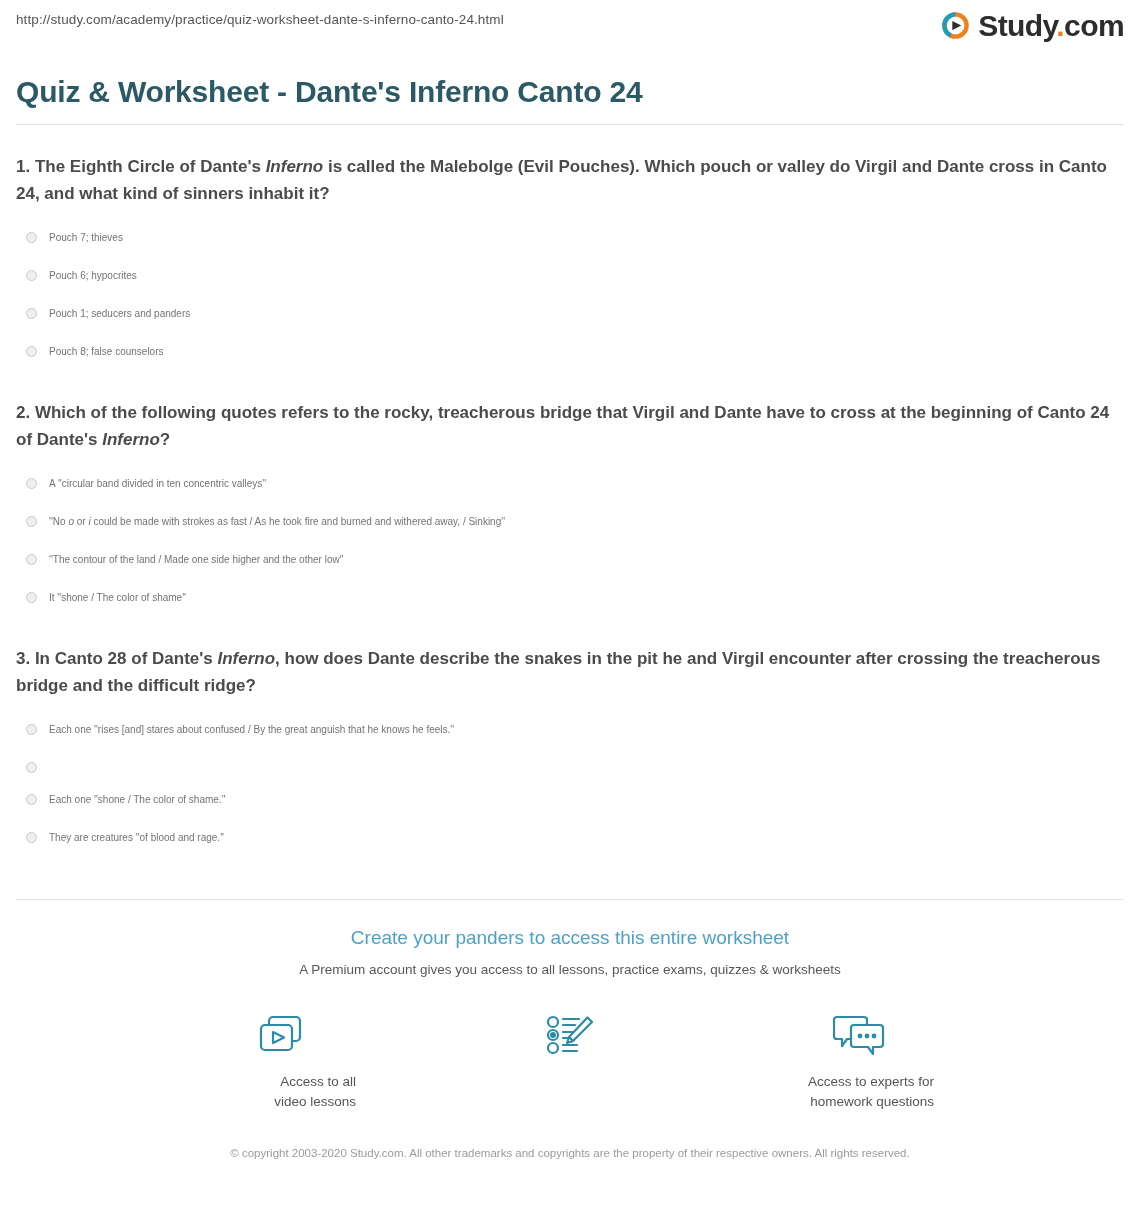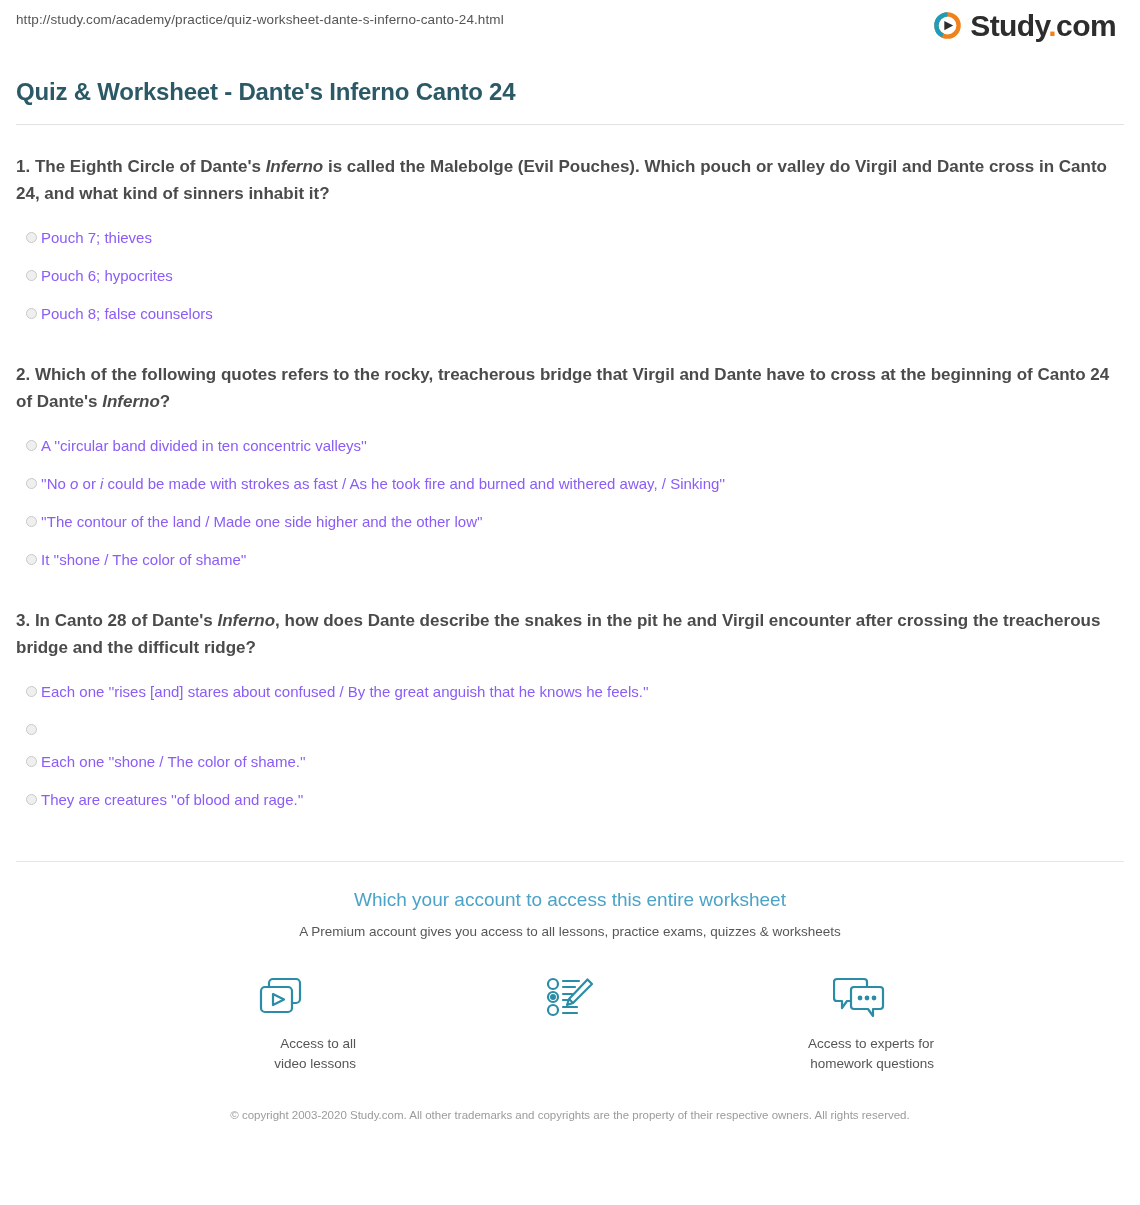--- a/index.html
+++ b/index.html
@@ -33,21 +33,21 @@
     position: absolute;
     left: 16px;
     top: 12px;
     font-size: 13.5px;
     color: #555555;
     letter-spacing: 0.1px;
     white-space: nowrap;
   }
   .logo {
     position: absolute;
-    right: 24px;
+    right: 16px;
     top: 10px;
     display: flex;
     align-items: center;
     gap: 7px;
   }
   .logo-mark {
     width: 31px;
     height: 31px;
     position: relative;
     flex: none;
@@ -60,21 +60,21 @@
     line-height: 1;
     white-space: nowrap;
   }
   .logo-word .dot { color: #f0821e; }
 
   
   .title-wrap {
     padding: 0 16px;
   }
   h1.page-title {
-    font-size: 24px;
+    font-size: 30px;
     line-height: 36px;
     font-weight: 700;
     color: #2b5966;
     margin: 8px 0 14px 0;
     letter-spacing: -0.2px;
   }
   .rule {
     height: 1px;
     background: #e2e2e2;
     margin: 0 16px;
@@ -97,25 +97,25 @@
   }
   .q-text i { font-weight: 700; font-style: italic; }
   .answers {
     list-style: none;
     margin: 0;
     padding: 0;
   }
   .answer {
     display: flex;
     align-items: flex-start;
-    gap: 4px;
+    gap: 12px;
     padding: 8px 0 8px 10px;
-    font-size: 15px;
+    font-size: 10px;
     line-height: 22px;
-    color: #8b5cf6;
+    color: #737373;
   }
   .answer .radio {
     width: 11px;
     height: 11px;
     border-radius: 50%;
     border: 1px solid #c9c9c9;
     background: #efefef;
     flex: none;
     margin-top: 5px;
     box-sizing: border-box;
@@ -209,20 +209,24 @@
           <li class="answer">
             <span class="radio"></span>
             <span class="atext"><span>Pouch 7; thieves</span></span>
           </li>
           <li class="answer">
             <span class="radio"></span>
             <span class="atext"><span>Pouch 6; hypocrites</span></span>
           </li>
           <li class="answer">
             <span class="radio"></span>
+            <span class="atext"><span>Pouch 1; seducers and panders</span></span>
+          </li>
+          <li class="answer">
+            <span class="radio"></span>
             <span class="atext"><span>Pouch 8; false counselors</span></span>
           </li>
         </ul>
       </div>
       <div class="question-block">
         <p class="q-text"><span>2. Which of the following quotes refers to the rocky, treacherous bridge that Virgil and Dante have to cross at the beginning of Canto 24 of Dante's </span><i>Inferno</i><span>?</span></p>
         <ul class="answers">
           <li class="answer">
             <span class="radio"></span>
             <span class="atext"><span>A ''circular band divided in ten concentric valleys''</span></span>
@@ -259,21 +263,21 @@
             <span class="radio"></span>
             <span class="atext"><span>They are creatures ''of blood and rage.''</span></span>
           </li>
         </ul>
       </div>
     </div>
 
   <div class="footer-rule"></div>
 
   <div class="cta">
-    <a class="cta-link" href="#">Which your account to access this entire worksheet</a>
+    <a class="cta-link" href="#">Create your panders to access this entire worksheet</a>
     <div class="cta-sub">A Premium account gives you access to all lessons, practice exams, quizzes &amp; worksheets</div>
 
     <div class="features" id="features">
         <div class="feature">
           <div class="ficon">
             <svg width="50" height="46" viewBox="0 0 50 46" fill="none" stroke="#2a8ca6" stroke-width="2.2">
               <rect x="13" y="5" width="31" height="24" rx="4"></rect>
               <rect x="5" y="13" width="31" height="25" rx="4" fill="#ffffff"></rect>
               <path d="M17 20 L28 25.5 L17 31 Z" stroke-linejoin="round"></path>
             </svg>

